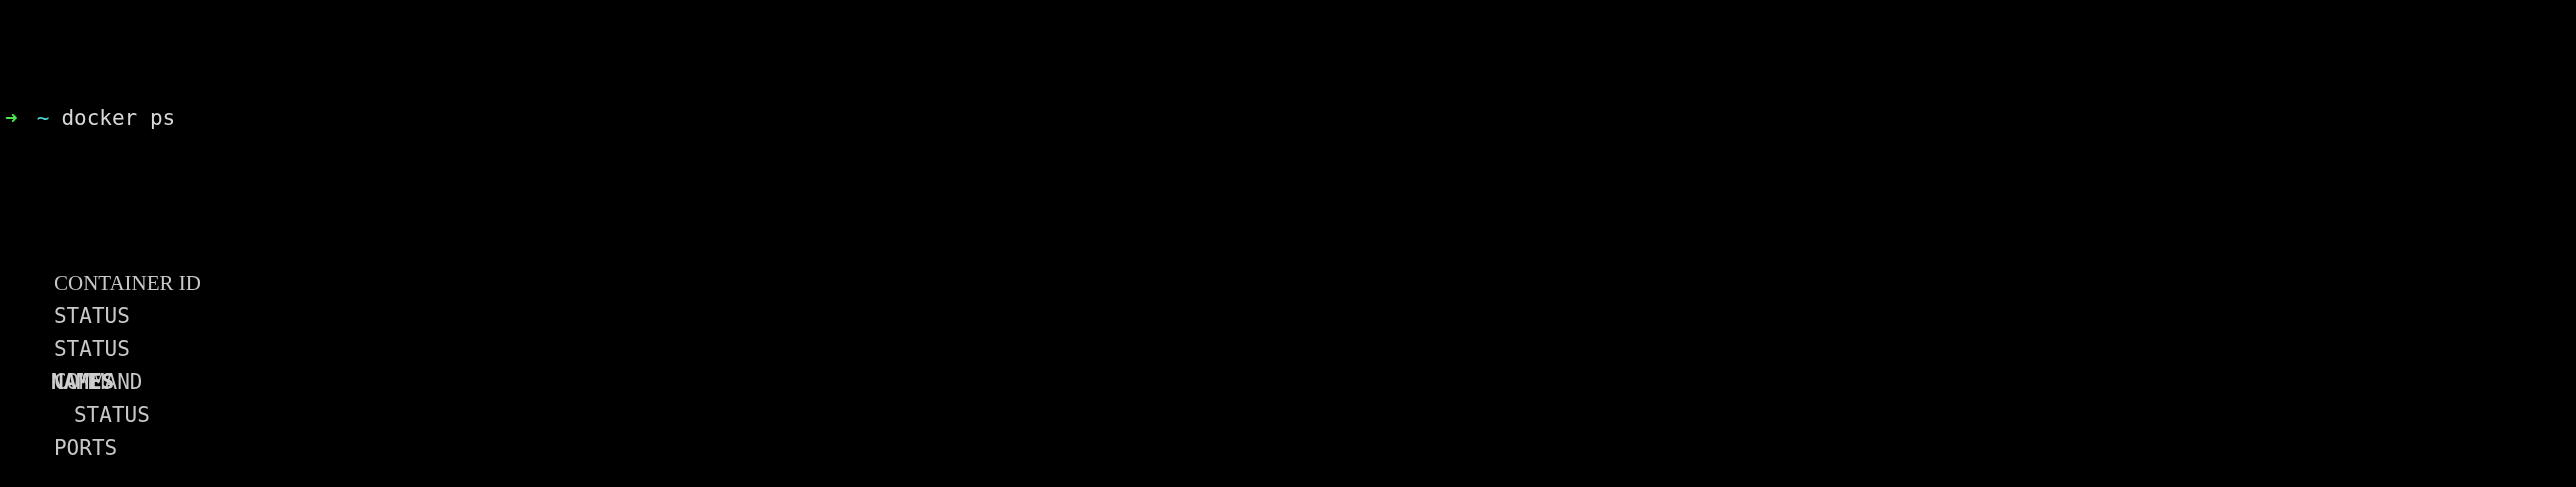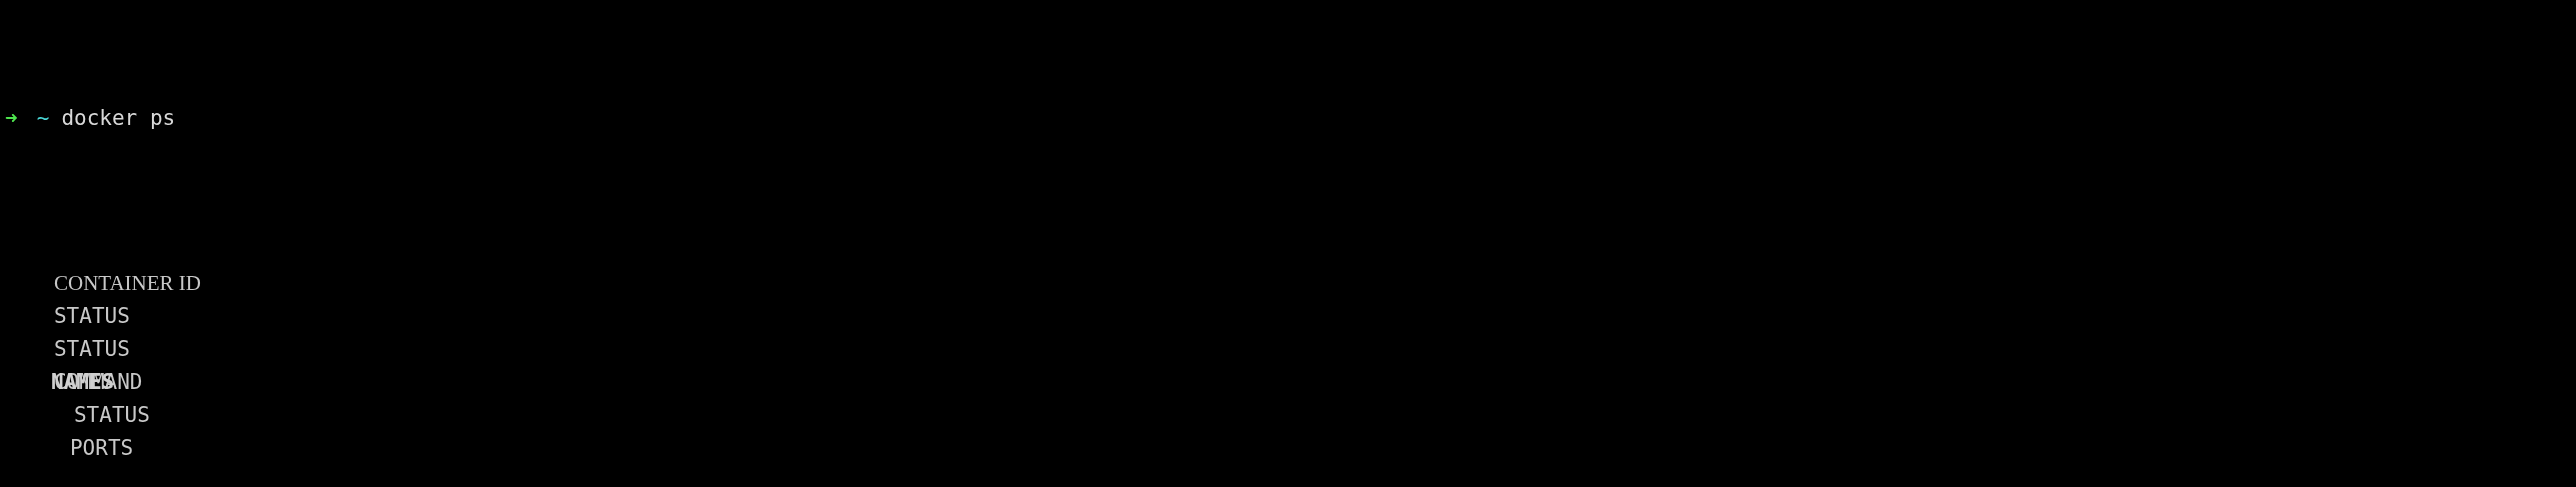--- a/index.html
+++ b/index.html
@@ -53,21 +53,21 @@
     display: inline-block;
     vertical-align: top;
     white-space: pre;
     overflow: visible;
   }
   .c-id     { width: 215px; font-family: Liberation Serif, serif; }
   .c-image  { width: 839px; }
   .c-cmd    { width: 370px; }
   .c-created{ width: 215px; }
   .c-status { width: 430px; margin-left: 20px; }
-  .c-ports  { width: 477px; margin-left: 16px; }
+  .c-ports  { width: 477px; }
   .names-line {
     padding-left: 51px;
     color: #cfcfcf;
     font-weight: bold;
   }
 </style>
 </head>
 <body>
 
 <div id="terminal">

